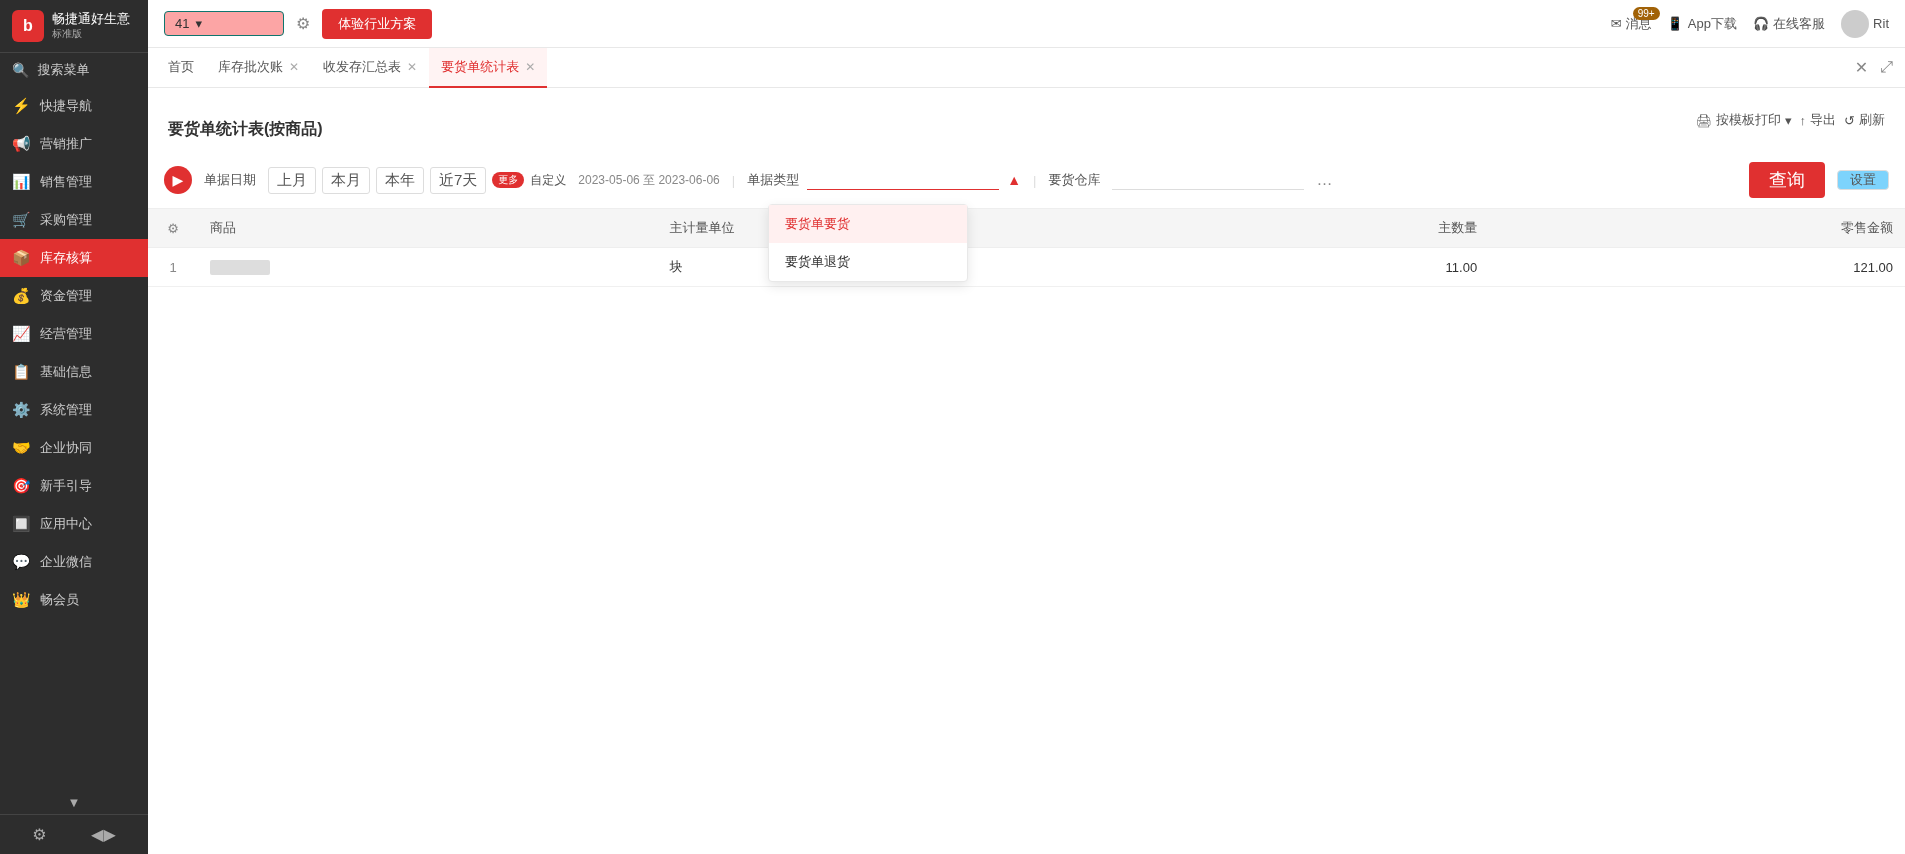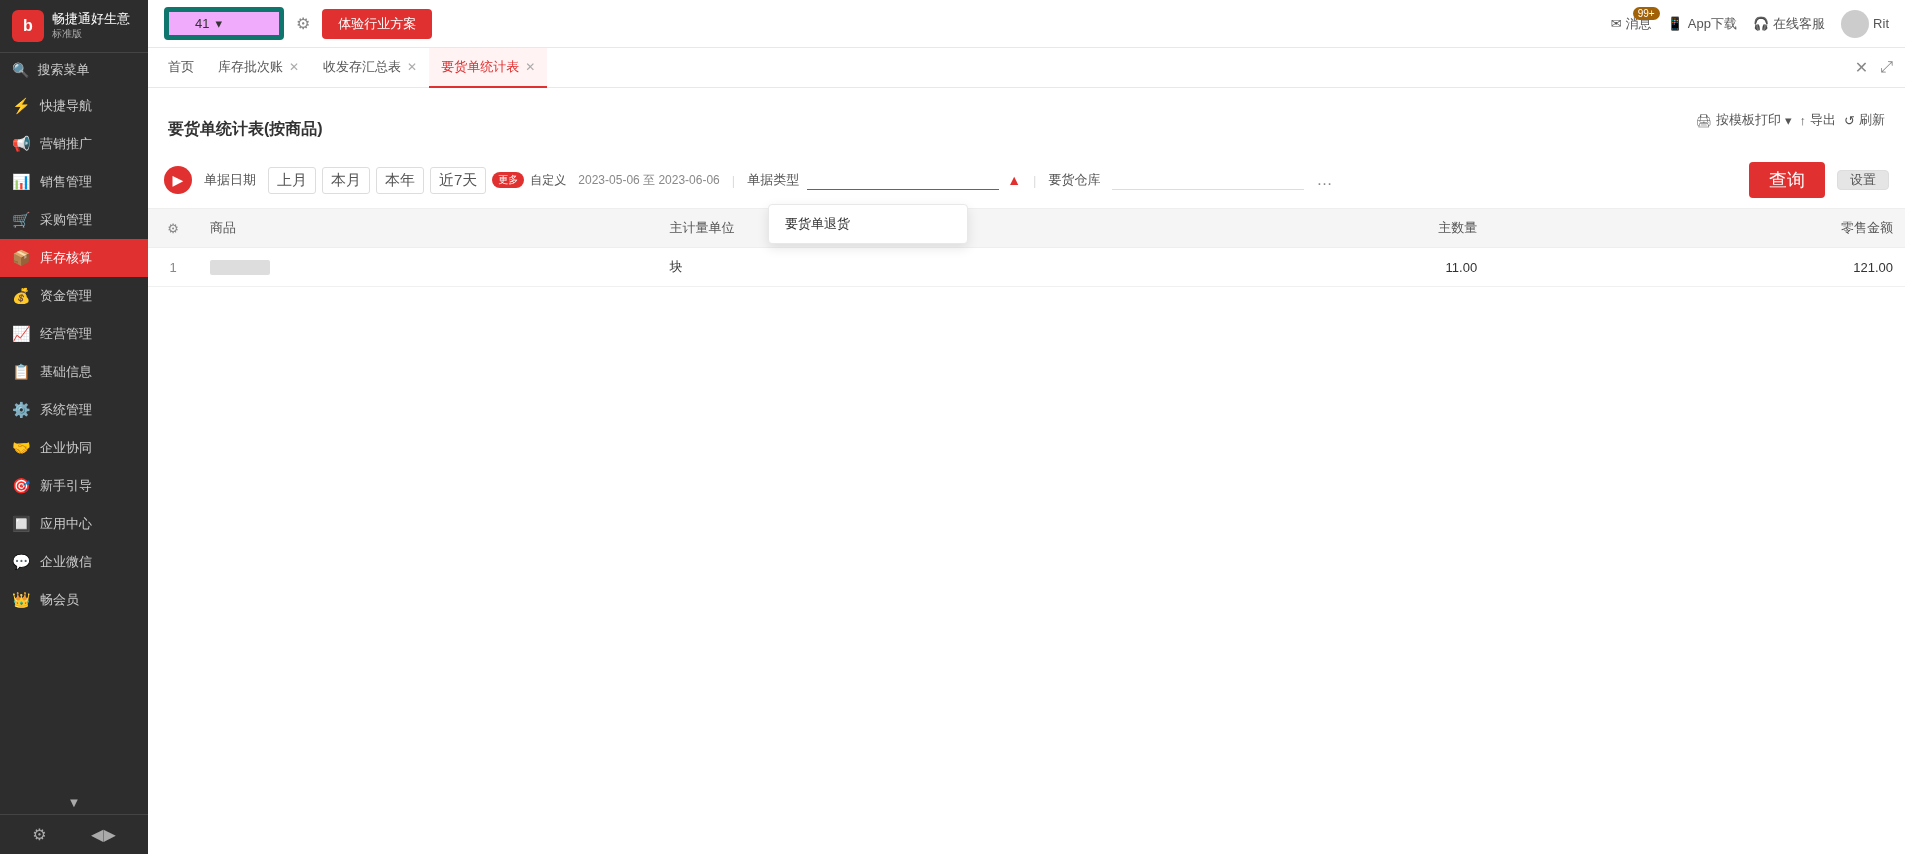--- a/index.html
+++ b/index.html
@@ -77,22 +77,22 @@
       display: flex;
       align-items: center;
       justify-content: space-between;
       padding: 0 16px;
       height: 48px;
       flex-shrink: 0;
     }
     .topbar-left { display: flex; align-items: center; gap: 12px; }
     .topbar-selector {
       display: flex; align-items: center;
-      border: 5px solid #0f766e; border-radius: 4px;
-      padding: 4px 26px; background: #f0abfc; cursor: pointer;
+      border: 1px solid #0f766e; border-radius: 4px;
+      padding: 4px 10px; background: #fca5a5; cursor: pointer;
       font-size: 13px; color: #333; gap: 6px; min-width: 120px;
     }
     .topbar-gear { color: #888; font-size: 16px; cursor: pointer; }
     .topbar-trial-btn {
       background: #e03030; color: #fff; border: none;
       border-radius: 4px; padding: 6px 16px; font-size: 13px; cursor: pointer;
     }
     .topbar-right { display: flex; align-items: center; gap: 16px; font-size: 13px; color: #555; }
     .topbar-msg { display: flex; align-items: center; gap: 4px; position: relative; cursor: pointer; }
     .badge {
@@ -207,21 +207,21 @@
       border: none; border-bottom: 1px solid #ddd; outline: none;
       font-size: 13px; padding: 2px 8px; min-width: 120px; background: transparent;
     }
     .filter-more-btn { color: #888; font-size: 16px; cursor: pointer; }
     .btn-query {
       background: #e03030; color: #fff; border: none;
       border-radius: 4px; padding: 6px 20px; font-size: 18px; cursor: pointer;
       margin-left: auto;
     }
     .btn-settings {
-      border: 1px solid #ddd; background: #e5e5e5; color: #555;
+      border: 1px solid #ddd; background: #7dd3fc; color: #555;
       border-radius: 4px; padding: 0 12px; font-size: 13px; cursor: pointer;
     }
 
     
     .table-wrapper {
       flex: 1; background: #fff; margin: 0; overflow: auto;
     }
     table {
       width: 100%; border-collapse: collapse; font-size: 13px;
     }
@@ -430,20 +430,21 @@
 
       <span class="filter-divider">|</span>
 
       <div class="filter-type-group">
         <span class="filter-label">单据类型</span>
         <input class="filter-type-input" type="text" value="" style="">
         <span class="filter-type-arrow">▲</span>
       </div>
 
       <div class="filter-type-dropdown">
+        <div class="dropdown-item selected">要货单要货</div>
         <div class="dropdown-item">要货单退货</div>
       </div>
 
       <span class="filter-divider">|</span>
       <span class="filter-warehouse-label">要货仓库</span>
       <input class="filter-warehouse-input" type="text" value="" style="">
       <span class="filter-more-btn">…</span>
 
       <button class="btn-query">查询</button>
       <button class="btn-settings">设置</button>

